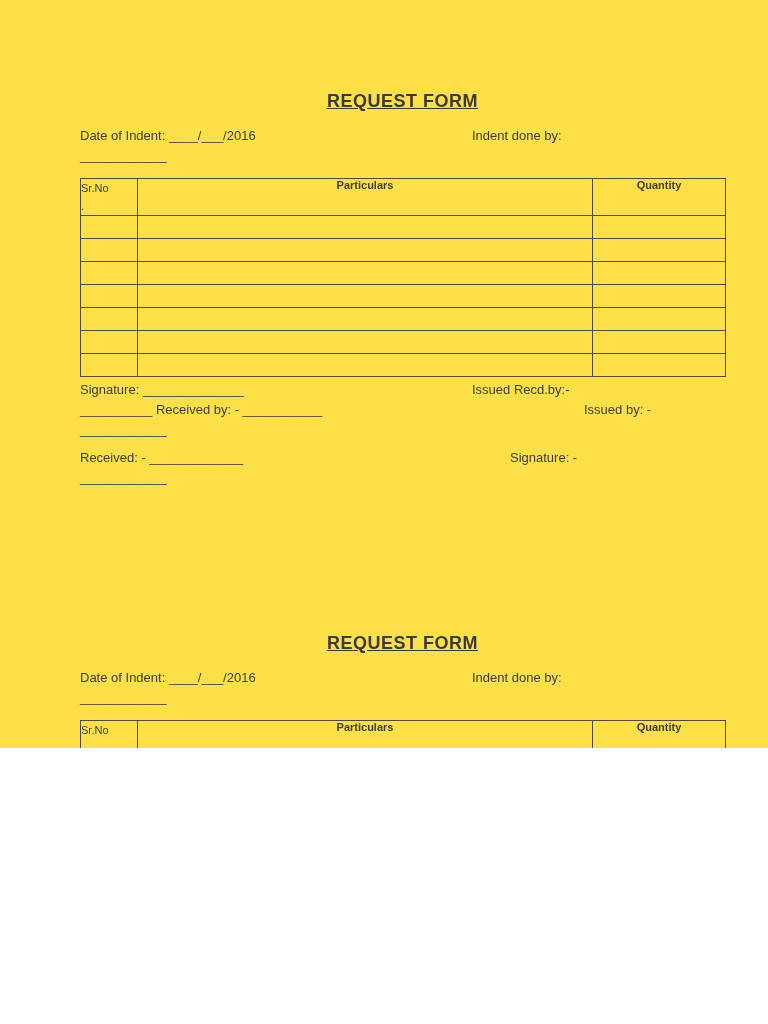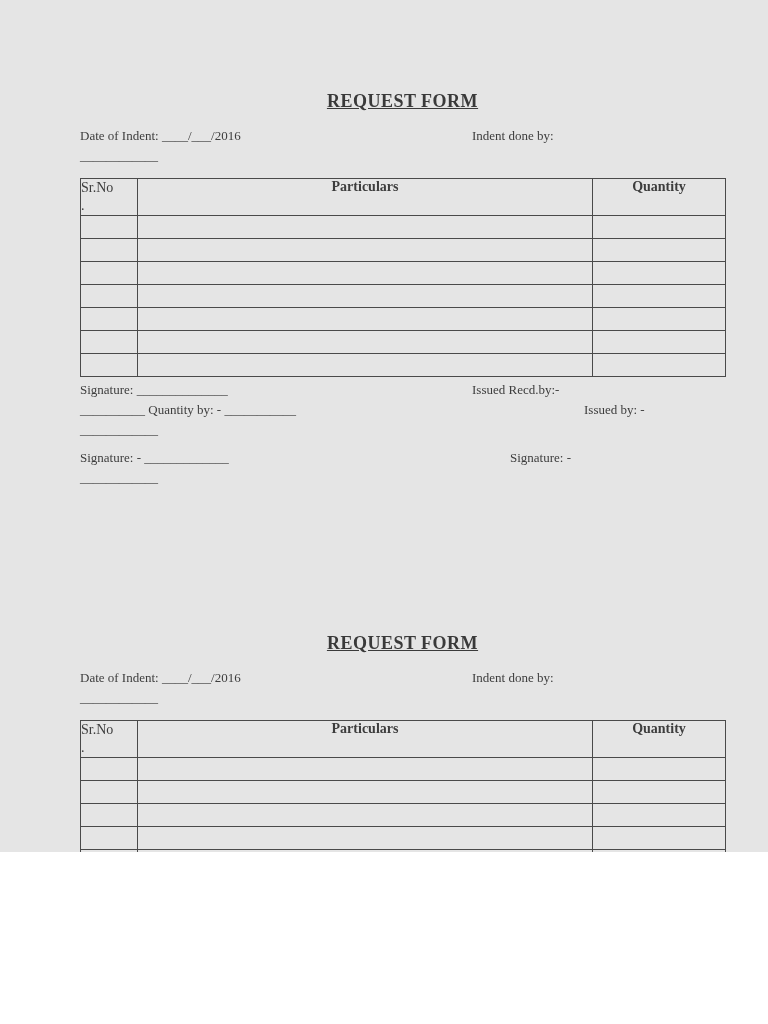--- a/index.html
+++ b/index.html
@@ -3,23 +3,23 @@
 <meta charset="utf-8">
 <style>
   html, body {
     margin: 0;
     padding: 0;
     background: #ffffff;
   }
   .page {
     position: relative;
     width: 768px;
-    height: 852px;
-    background: #e5e5e5;
-    font-family: Liberation Serif, serif;
+    height: 748px;
+    background: #fde047;
+    font-family: Liberation Sans, sans-serif;
     color: #3d3d3d;
     box-sizing: border-box;
     overflow: hidden;
   }
   .content {
     padding-left: 80px;
     padding-right: 43px;
   }
   .form-title {
     margin: 0;
@@ -47,21 +47,21 @@
   .pos-451 { left: 430px; }
   .req-table {
     margin-top: 12px;
     width: 645px;
     border-collapse: collapse;
     table-layout: fixed;
   }
   .req-table td {
     border: 1px solid #4a4a4a;
     padding: 0;
-    font-size: 14px;
+    font-size: 11px;
     color: #3d3d3d;
   }
   .col-srno { width: 57px; }
   .col-part { width: 455px; }
   .col-qty  { width: 133px; }
   .header-row td { height: 36px; vertical-align: top; }
   .srno-cell { padding: 1px 2px 0 4px; line-height: 18px; }
   .head-cell {
     text-align: center;
     font-weight: bold;
@@ -139,26 +139,26 @@
           </tr>
     </tbody>
       </table>
 
     <div class="footer-block">
       <div class="line">
         <span>Signature: ______________</span>
         <span class="abs pos-407">Issued Recd.by:-</span>
       </div>
       <div class="line">
-        <span>__________ Quantity by: - ___________</span>
+        <span>__________ Received by: - ___________</span>
         <span class="abs pos-496">Issued by: -</span>
       </div>
       <div class="line">____________</div>
       <div class="line sig-line">
-        <span>Signature: - _____________</span>
+        <span>Received: - _____________</span>
         <span class="abs pos-451">Signature: -</span>
       </div>
       <div class="line">____________</div>
     </div>
 
     <div class="form-title second">REQUEST FORM</div>
 
     <div class="line date-line">
       <span>Date of Indent: ____/___/2016</span>
       <span class="abs pos-407">Indent done by:</span>

